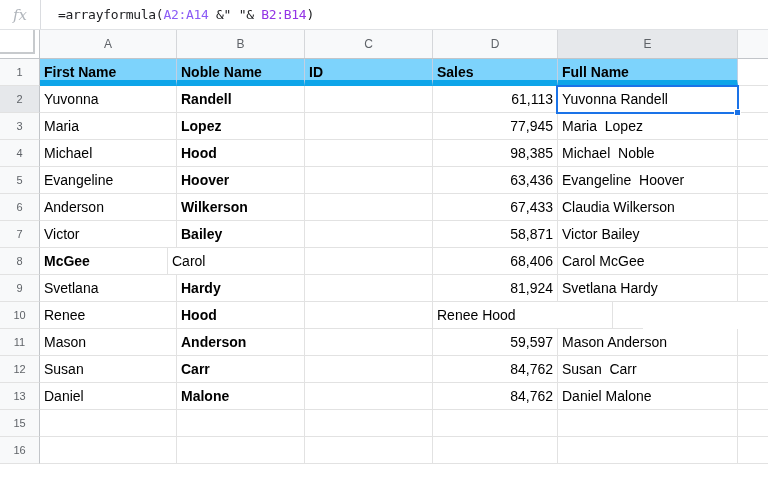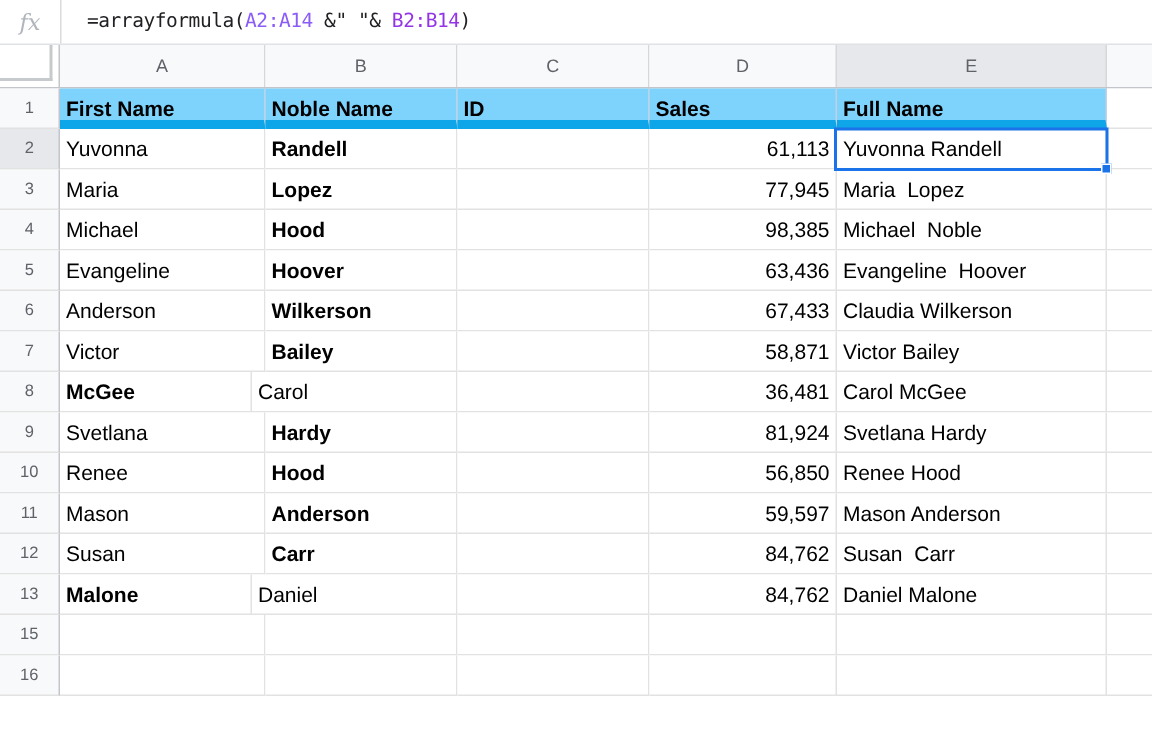--- a/index.html
+++ b/index.html
@@ -142,41 +142,40 @@
     <div class="c cd num">58,871</div>
     <div class="c ce">Victor Bailey</div>
     <div class="c cf"></div>
   </div>
 
   <div class="r">
     <div class="hcell">8</div>
     <div class="c cb">McGee</div>
     <div class="c ca">Carol</div>
     <div class="c cc"></div>
-    <div class="c cd num">36,481</div>
+    <div class="c cd num">68,406</div>
     <div class="c ce">Carol McGee</div>
     <div class="c cf"></div>
   </div>
 
   <div class="r">
     <div class="hcell">9</div>
     <div class="c ca">Svetlana</div>
     <div class="c cb">Hardy</div>
     <div class="c cc"></div>
     <div class="c cd num">81,924</div>
     <div class="c ce">Svetlana Hardy</div>
     <div class="c cf"></div>
   </div>
 
   <div class="r">
     <div class="hcell">10</div>
     <div class="c ca">Renee</div>
     <div class="c cb">Hood</div>
     <div class="c cc"></div>
-    <div class="c cd num">56,850</div>
     <div class="c ce">Renee Hood</div>
     <div class="c cf"></div>
   </div>
 
   <div class="r">
     <div class="hcell">11</div>
     <div class="c ca">Mason</div>
     <div class="c cb">Anderson</div>
     <div class="c cc"></div>
     <div class="c cd num">59,597</div>
@@ -189,22 +188,22 @@
     <div class="c ca">Susan</div>
     <div class="c cb">Carr</div>
     <div class="c cc"></div>
     <div class="c cd num">84,762</div>
     <div class="c ce">Susan  Carr</div>
     <div class="c cf"></div>
   </div>
 
   <div class="r">
     <div class="hcell">13</div>
+    <div class="c ca">Daniel</div>
     <div class="c cb">Malone</div>
-    <div class="c ca">Daniel</div>
     <div class="c cc"></div>
     <div class="c cd num">84,762</div>
     <div class="c ce">Daniel Malone</div>
     <div class="c cf"></div>
   </div>
 
 
   <div class="r">
     <div class="hcell">15</div>
     <div class="c ca"></div>

